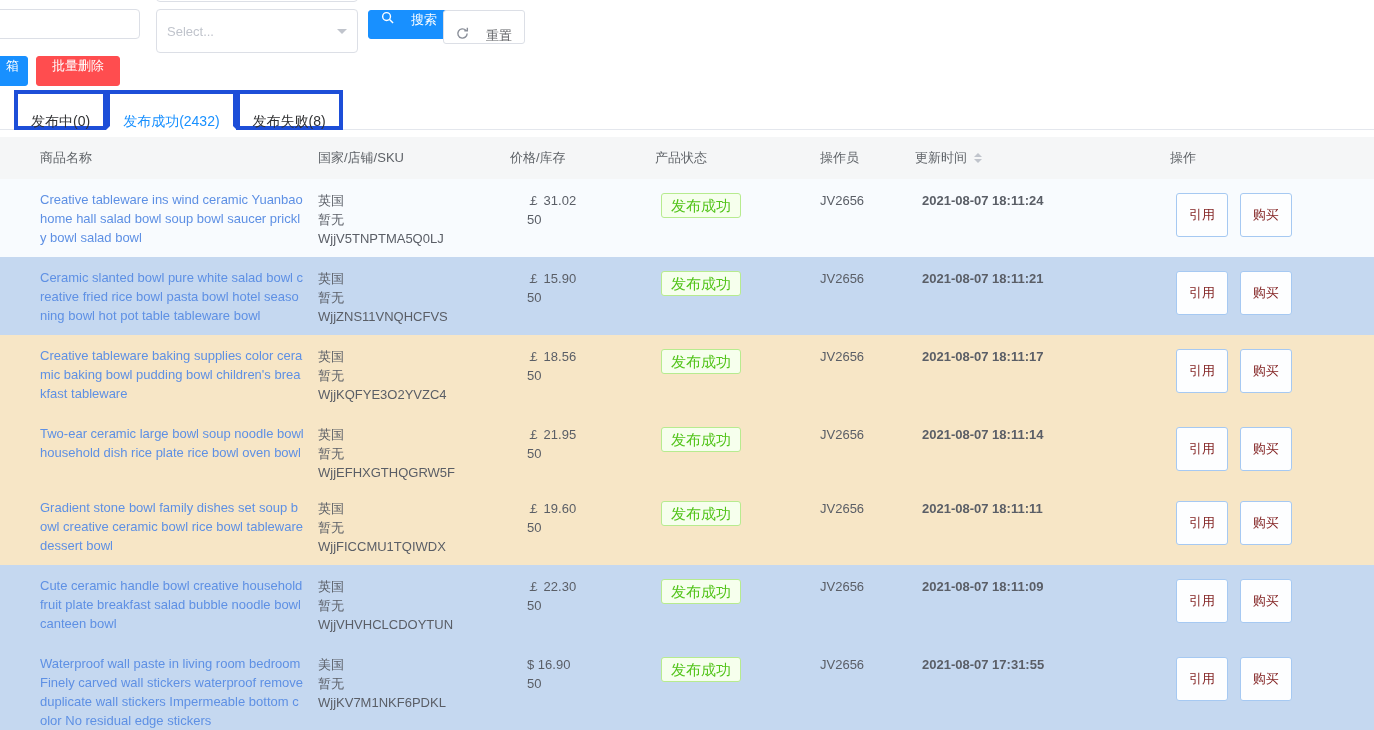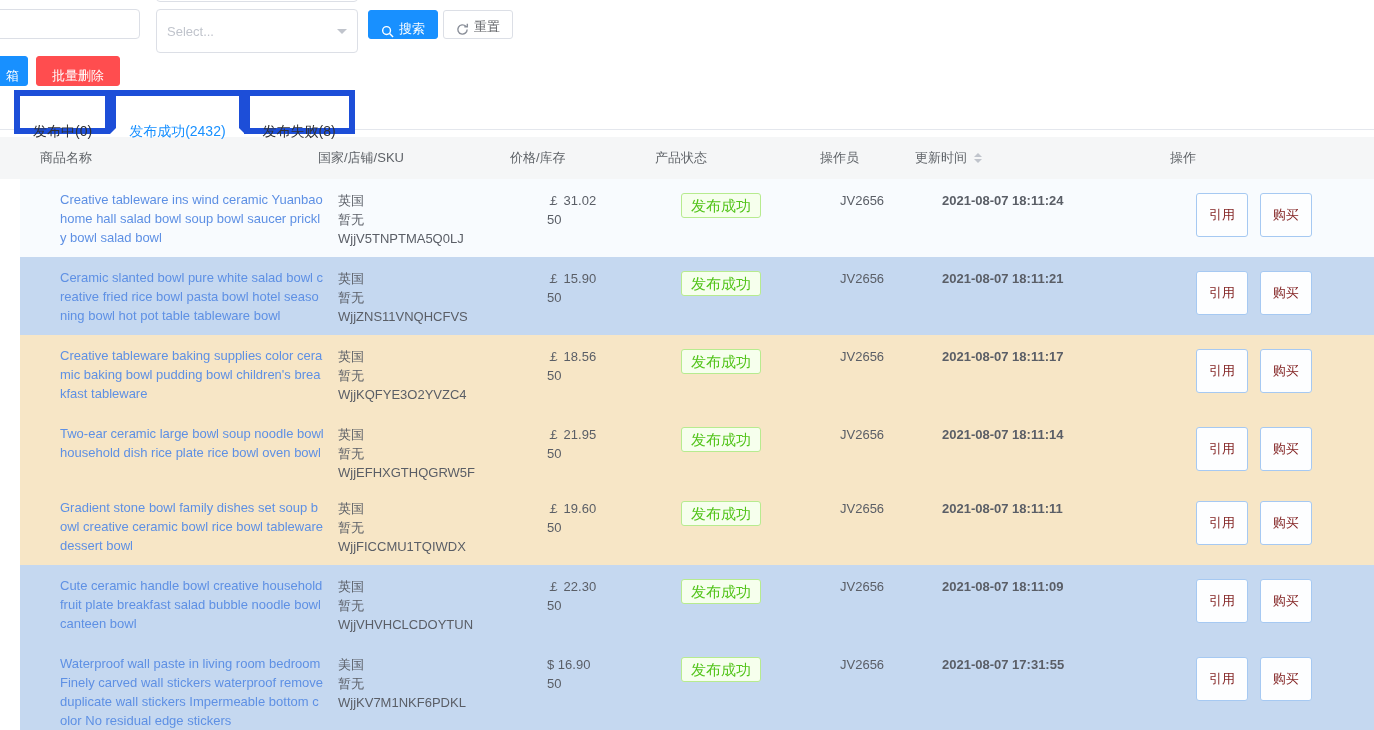--- a/index.html
+++ b/index.html
@@ -23,48 +23,48 @@
   .select {
     position:absolute; left:156px; top:9px; width:202px; height:44px;
     border:1px solid #dcdfe6; border-radius:4px; background:#fff;
     display:flex; align-items:center; padding:0 10px; cursor:pointer;
   }
   .select-placeholder { color:#c0c4cc; font-size:13px; flex:1; }
   .select-caret {
     width:0; height:0; border-left:5px solid transparent;
     border-right:5px solid transparent; border-top:5px solid #c0c4cc;
   }
-  .btn { display:inline-flex; align-items:flex-end; gap:5px; cursor:pointer;
+  .btn { display:inline-flex; align-items:flex-start; gap:17px; cursor:pointer;
          border-radius:3px; font-size:13px; font-family:inherit; }
   .search-btn {
     position:absolute; left:368px; top:10px; height:29px; padding:0 12px;
     background:var(--accent); color:#fff; border:1px solid var(--accent);
   }
   .reset-btn {
-    position:absolute; left:443px; top:10px; height:29px; padding:2px 12px;
+    position:absolute; left:443px; top:10px; height:29px; padding:16px 12px;
     background:#fff; color:#606266; border:1px solid #dcdfe6;
   }
 
   
   .cut-btn {
     position:absolute; left:-38px; top:56px; width:66px; height:30px;
     background:var(--accent); color:#fff; border:1px solid var(--accent);
     justify-content:flex-end; padding:0 8px 0 0;
   }
   .batch-delete-btn {
     position:absolute; left:36px; top:56px; height:30px; padding:0 15px;
     background:var(--danger); color:#fff; border:1px solid var(--danger);
   }
 
   
   .tabs-line { position:absolute; left:0; top:129px; width:100%; height:1px; background:#e4e7ed; z-index:1; }
   .tabs { position:absolute; left:14px; top:90px; display:flex; z-index:2; }
   .tab {
-    height:40px; line-height:38px; padding:16px 13px; background:#fff;
-    border:6px solid #1d4ed8; margin-right:-1px; font-size:14px;
+    height:40px; line-height:38px; padding:8px 13px; background:#fff;
+    border:4px solid #1d4ed8; margin-right:-1px; font-size:14px;
     color:#303133; cursor:pointer; white-space:nowrap;
   }
   .tab.active { color:var(--accent); border-bottom-color:#fff; }
 
   
   .table { position:absolute; left:0; top:137px; width:1374px; }
   .grid-cols {
     display:grid;
     grid-template-columns:318px 192px 145px 165px 95px 255px 1fr;
   }
@@ -72,21 +72,21 @@
     height:42px; background:var(--header-bg); align-items:center;
     font-size:13px; color:#5f6368;
   }
   .th:first-child { padding-left:40px; }
   .th-updated { display:flex; align-items:center; }
   .sort { display:inline-flex; flex-direction:column; gap:2px; margin-left:7px; cursor:pointer; }
   .sort i { display:block; width:0; height:0; border-left:4px solid transparent; border-right:4px solid transparent; }
   .sort .up { border-bottom:4px solid #c0c4cc; }
   .sort .down { border-top:4px solid #c0c4cc; }
 
-  .row { min-height:74px; font-size:13px; line-height:19px;margin-left:20px; }
+  .row { min-height:74px; font-size:13px; line-height:19px; }
   .row.bg-none   { background:var(--row-white); }
   .row.bg-blue   { background:var(--row-blue); }
   .row.bg-orange { background:var(--row-tan); }
 
   .cell { padding-top:12px; }
   .cell.name { padding:11px 14px 10px 40px; }
   .product-link { color:var(--link); word-break:break-all; cursor:pointer; text-decoration:none; display:block; }
   .cell.price { padding-left:17px; }
   .cell.status .tag {
     display:inline-block; margin-left:6px; margin-top:2px;

